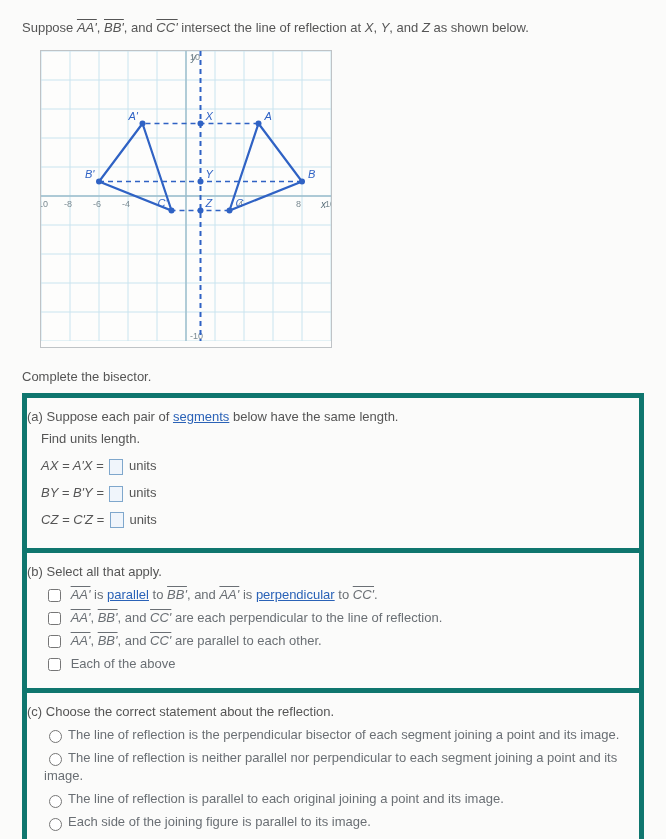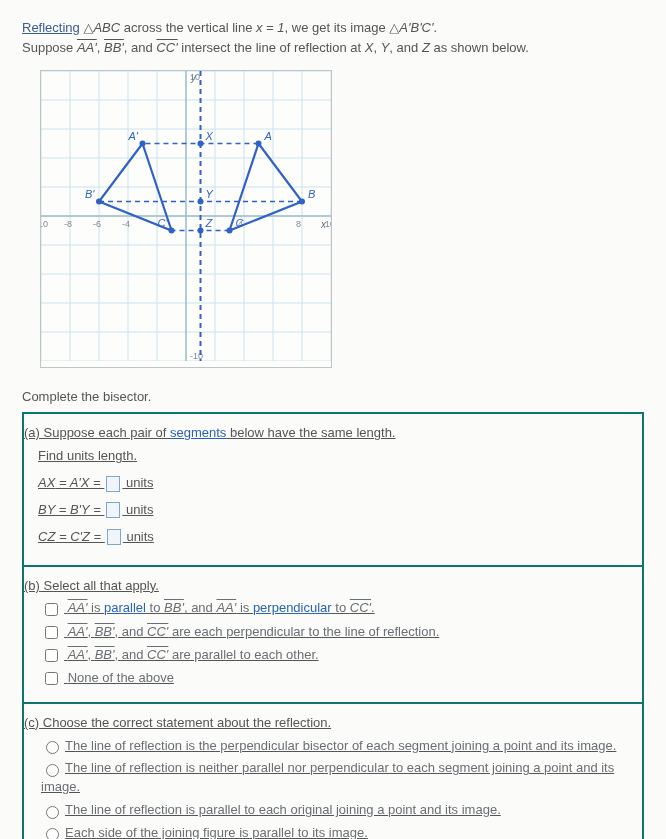--- a/index.html
+++ b/index.html
@@ -19,21 +19,21 @@
   .italic { font-style: italic; }
   .seg { text-decoration: overline; font-style: italic; }
   .graph-wrap { padding: 6px 18px 12px; }
   .graph-box {
     border: 1px solid #bfc3c6;
     display: inline-block;
     background: #fdfdfc;
   }
   .heading2 { margin: 8px 0 6px 0; }
   .qtable { border: 1px solid #c0c3c6; border-collapse: collapse; width: 100%; }
-  .qtable td { border: 2px solid #0f766e; padding: 10px 0; vertical-align: top; text-decoration: underline; }
+  .qtable td { border: 5px solid #0f766e; padding: 10px 0; vertical-align: top; }
   .link { color: #2a62b7; text-decoration: underline; }
   .inputbox {
     display: inline-block; width: 14px; height: 16px; border: 1px solid #7fa7cc;
     background: #f0f5fb; vertical-align: middle; margin: 0 2px;
   }
   .chk, .rdo { vertical-align: middle; margin-right: 6px; }
   .opt { margin: 4px 0 4px 17px; color: #6a6f74; }
   .eqline { margin: 8px 0 8px 14px; }
   
   
@@ -45,23 +45,20 @@
   svg .shape1 { fill:none; stroke:#2f62c4; stroke-width:2.2; }
   svg .shape2 { fill:none; stroke:#2f62c4; stroke-width:2.2; }
   svg .mirror  { stroke:#2f62c4; stroke-width:2; stroke-dasharray:5 4; }
   svg .join    { stroke:#2f62c4; stroke-width:1.5; stroke-dasharray:5 4; }
   svg .tick    { fill:#7a8a92; font: 9px Arial; }
 </style>
 </head>
 <body>
 
 <div class="intro">
-  <div class="intro-line">
-    <span class="reflect-word">Reflecting</span><span> △</span><span class="italic">ABC</span><span> across the vertical line </span><span class="italic">x = 1</span><span>, we get its image △</span><span class="italic">A'B'C'</span><span>.</span>
-  </div>
   <div class="intro-line">
     <span>Suppose </span><span class="seg">AA'</span><span>, </span><span class="seg">BB'</span><span>, and </span><span class="seg">CC'</span><span> intersect the line of reflection at </span><span class="italic">X</span><span>, </span><span class="italic">Y</span><span>, and </span><span class="italic">Z</span><span> as shown below.</span>
   </div>
 </div>
 
 <div class="graph-wrap">
   <div class="graph-box">
     <svg id="graph-svg" width="290" height="290">
         <line x1="0" y1="0" x2="0" y2="290" class="gridline"></line>
         <line x1="0" y1="290" x2="290" y2="290" class="gridline"></line>
@@ -159,21 +156,21 @@
     <div class="opt">
       <input type="checkbox" class="chk" style="">
       <span class="seg">AA'</span><span>, </span><span class="seg">BB'</span><span>, and </span><span class="seg">CC'</span><span> are each perpendicular to the line of reflection.</span>
     </div>
     <div class="opt">
       <input type="checkbox" class="chk" style="">
       <span class="seg">AA'</span><span>, </span><span class="seg">BB'</span><span>, and </span><span class="seg">CC'</span><span> are parallel to each other.</span>
     </div>
     <div class="opt">
       <input type="checkbox" class="chk" style="">
-      <span>None of the above</span>
+      <span>Each of the above</span>
     </div>
   </td>
       </tr>
 
   <tr>
         <td>
     <div>(c) Choose the correct statement about the reflection.</div>
     <div class="opt"><input type="radio" name="qc" class="rdo" style=""><span>The line of reflection is the perpendicular bisector of each segment joining a point and its image.</span></div>
     <div class="opt"><input type="radio" name="qc" class="rdo" style=""><span>The line of reflection is neither parallel nor perpendicular to each segment joining a point and its image.</span></div>
     <div class="opt"><input type="radio" name="qc" class="rdo" style=""><span>The line of reflection is parallel to each original joining a point and its image.</span></div>

